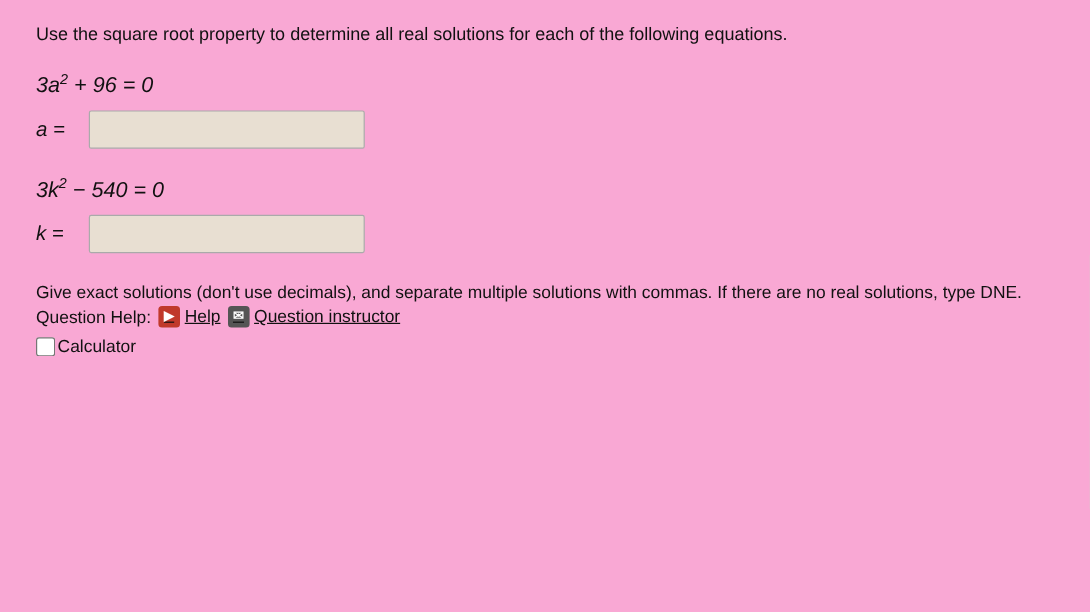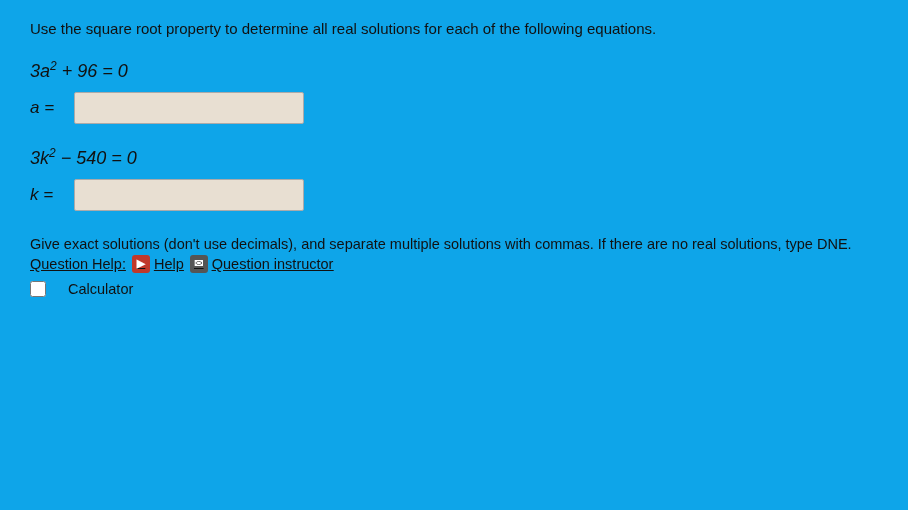--- a/index.html
+++ b/index.html
@@ -14,21 +14,21 @@
       background-color: #d6d0c8;
       font-family: Arial, sans-serif;
       font-size: 16px;
       color: #111;
       overflow: hidden;
     }
 
     .page-container {
       width: 908px;
       height: 510px;
-      background-color: #0ea5e9;
+      background-color: #f9a8d4;
       padding: 18px 30px 10px 30px;
       position: relative;
     }
 
     .intro-text {
       font-size: 15px;
       line-height: 1.5;
       margin-bottom: 18px;
       color: #111;
     }
@@ -72,25 +72,24 @@
     }
 
     .instructions-text {
       font-size: 14.5px;
       line-height: 1.55;
       color: #111;
     }
 
     .question-help {
       display: flex;
-      align-items: center;
+      align-items: flex-end;
       gap: 6px;
       font-size: 14.5px;
       margin-bottom: 8px;
-      text-decoration: underline;
     }
 
     .question-help-label {
       font-size: 14.5px;
       color: #111;
     }
 
     .help-link {
       display: flex;
       align-items: center;
@@ -118,21 +117,21 @@
       background-color: #c0392b;
     }
 
     .email-icon-bg {
       background-color: #555;
     }
 
     .calculator-row {
       display: flex;
       align-items: center;
-      gap: 22px;
+      gap: 2px;
       font-size: 14.5px;
     }
 
     .calc-checkbox {
       width: 16px;
       height: 16px;
     }
 
     .equation-block {
       margin-bottom: 6px;

